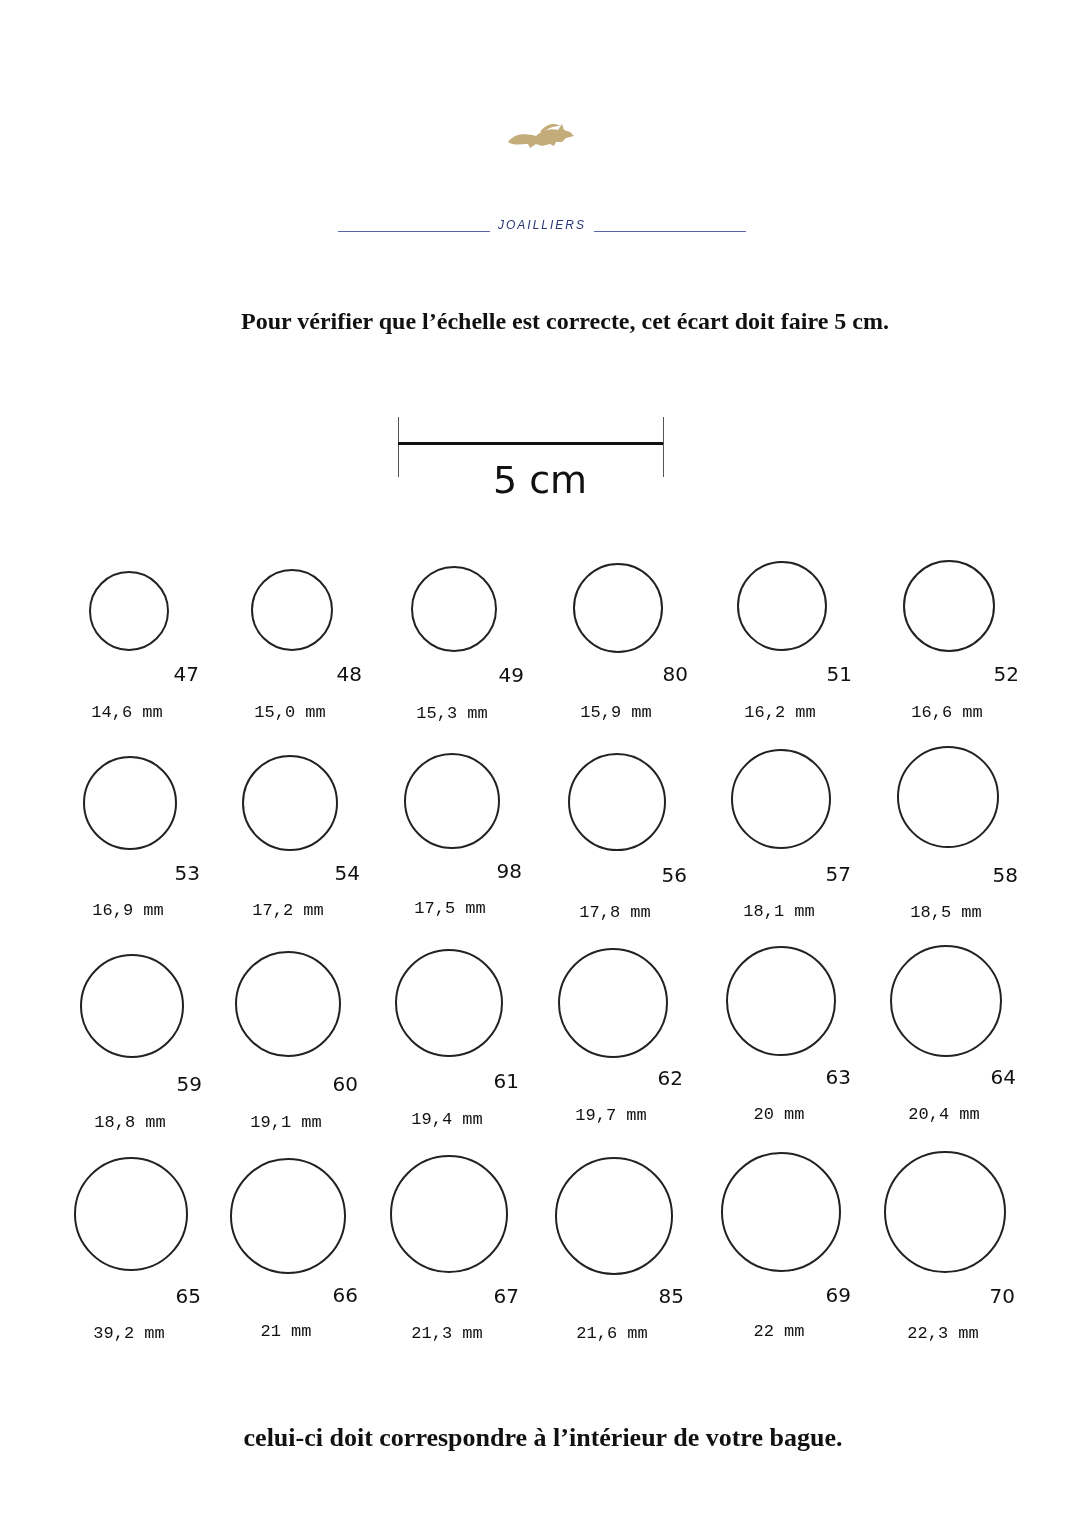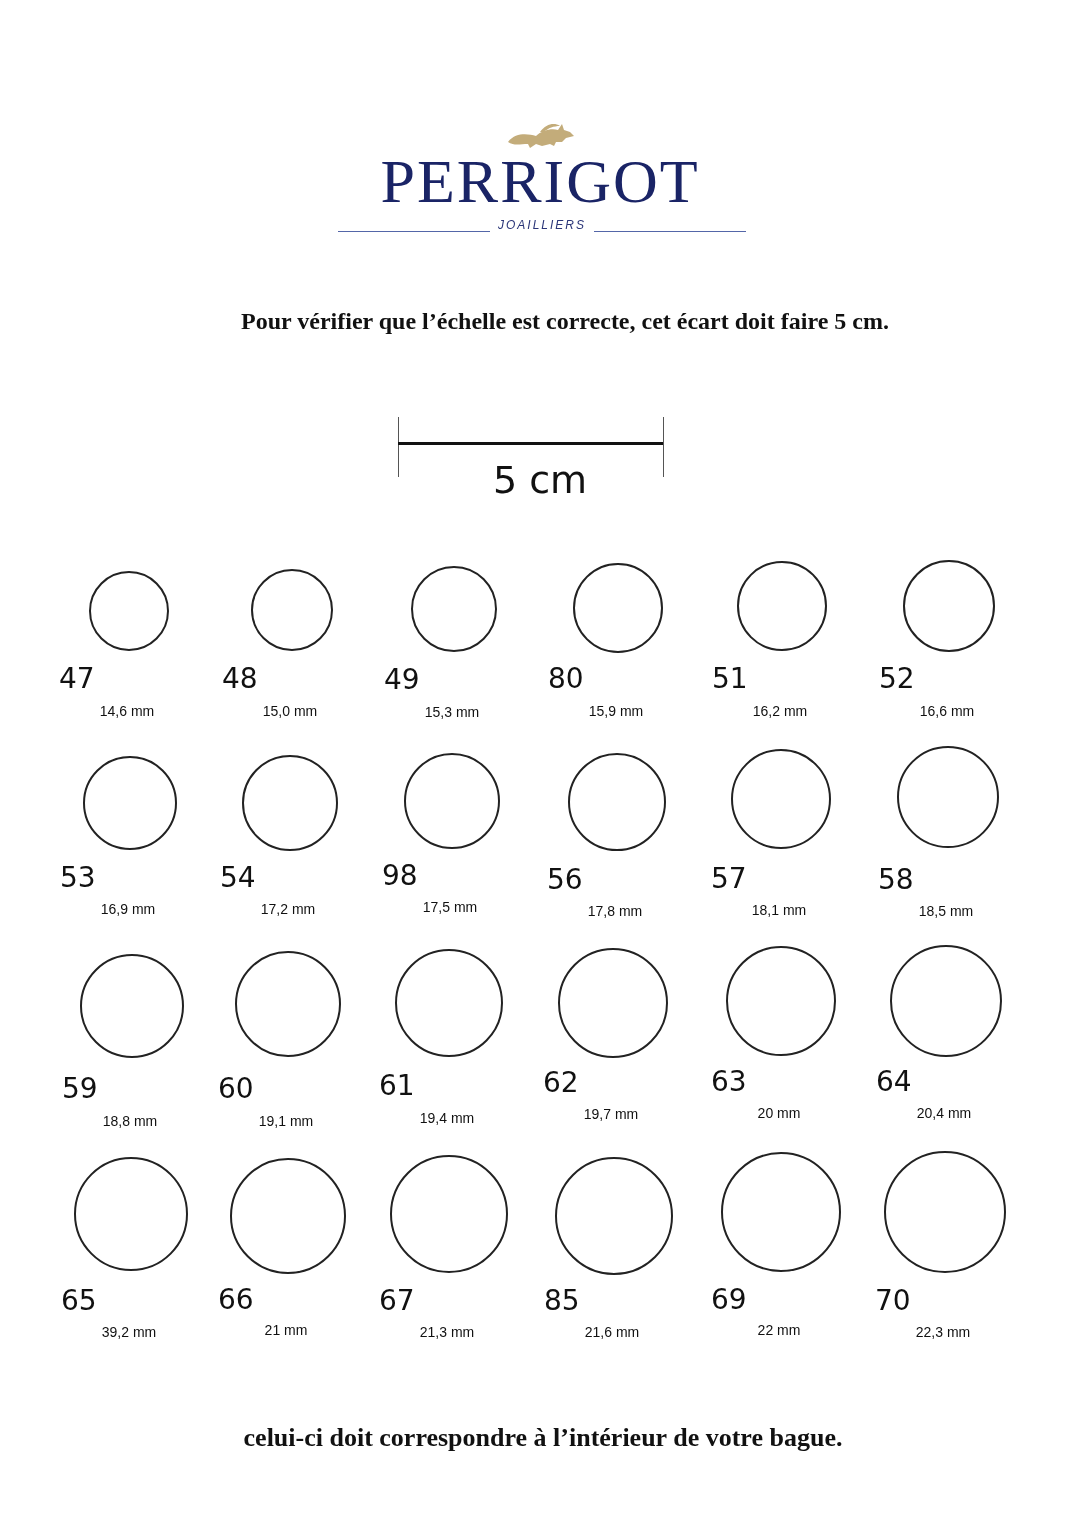--- a/index.html
+++ b/index.html
@@ -10,33 +10,32 @@
     .sub-row { position: absolute; left: 8px; width: 408px; top: 98px; height: 16px; display: flex; align-items: flex-end; font-style: italic; }
     .sub-line { flex: 1; height: 1px; background: #5466a8; }
     .sub-text { padding: 0 8px; font-family: "Liberation Sans", sans-serif; font-size: 12px; letter-spacing: 2px; color: #2a3578; }
     .mascot { position: absolute; left: 176px; top: 2px; width: 72px; height: 32px; }
     .intro { left: 0; width: 1130px; top: 308px; text-align: center; font-family: "Liberation Serif", serif; font-weight: bold; font-size: 24px; color: #111; }
     .scale { left: 398px; top: 417px; width: 266px; height: 62px; }
     .scale .bar { position: absolute; left: 0; right: 0; top: 25px; height: 3px; background: #111; }
     .scale .tick { position: absolute; top: 0; width: 1px; height: 60px; background: #555; }
     .scale-label { left: 440px; width: 200px; top: 458px; text-align: center; font-family: "DejaVu Sans", sans-serif; font-size: 38px; color: #111; }
     .ring { position: absolute; border: 2px solid #222; border-radius: 50%; box-sizing: border-box; background: #fff; }
-    .size-num { position: absolute; width: 140px; text-align: left; font-family: "DejaVu Sans", sans-serif; font-size: 28px; color: #111; }
-    .size-mm { position: absolute; width: 140px; text-align: center; font-family: Liberation Sans, sans-serif; font-size: 14px; color: #111; }
+    .size-num { position: absolute; width: 140px; text-align: right; font-family: "DejaVu Sans", sans-serif; font-size: 20px; color: #111; }
+    .size-mm { position: absolute; width: 140px; text-align: center; font-family: Liberation Mono, monospace; font-size: 17px; color: #111; }
     .outro { left: 0; width: 1086px; top: 1420px; text-align: center; font-family: "Liberation Serif", serif; font-weight: bold; font-size: 26px; line-height: 36px; color: #111; }
   </style>
 </head>
 <body>
 
 <div id="logo" class="abs">
   <svg class="mascot" viewBox="0 0 72 32">
     <path d="M2 22 C10 12, 22 14, 30 16 C36 10, 46 8, 52 10 L56 4 L58 10 L64 12 L68 16 L60 18 L56 22 L50 22 L48 26 L44 24 L36 26 L30 24 L24 28 L22 24 C14 24, 8 26, 2 22 Z" fill="#c3ac7a"></path>
     <path d="M34 12 C40 4, 48 2, 54 6 C48 6, 42 8, 38 12 Z" fill="#c3ac7a"></path>
   </svg>
-  <div class="brand">PERRIGOT</div>
   <div class="sub-row">
     <div class="sub-line"></div>
     <span class="sub-text">JOAILLIERS</span>
     <div class="sub-line"></div>
   </div>
 </div>
 
 <div class="abs intro">Pour vérifier que l’échelle est correcte, cet écart doit faire 5 cm.</div>
 
 <div class="abs scale">

